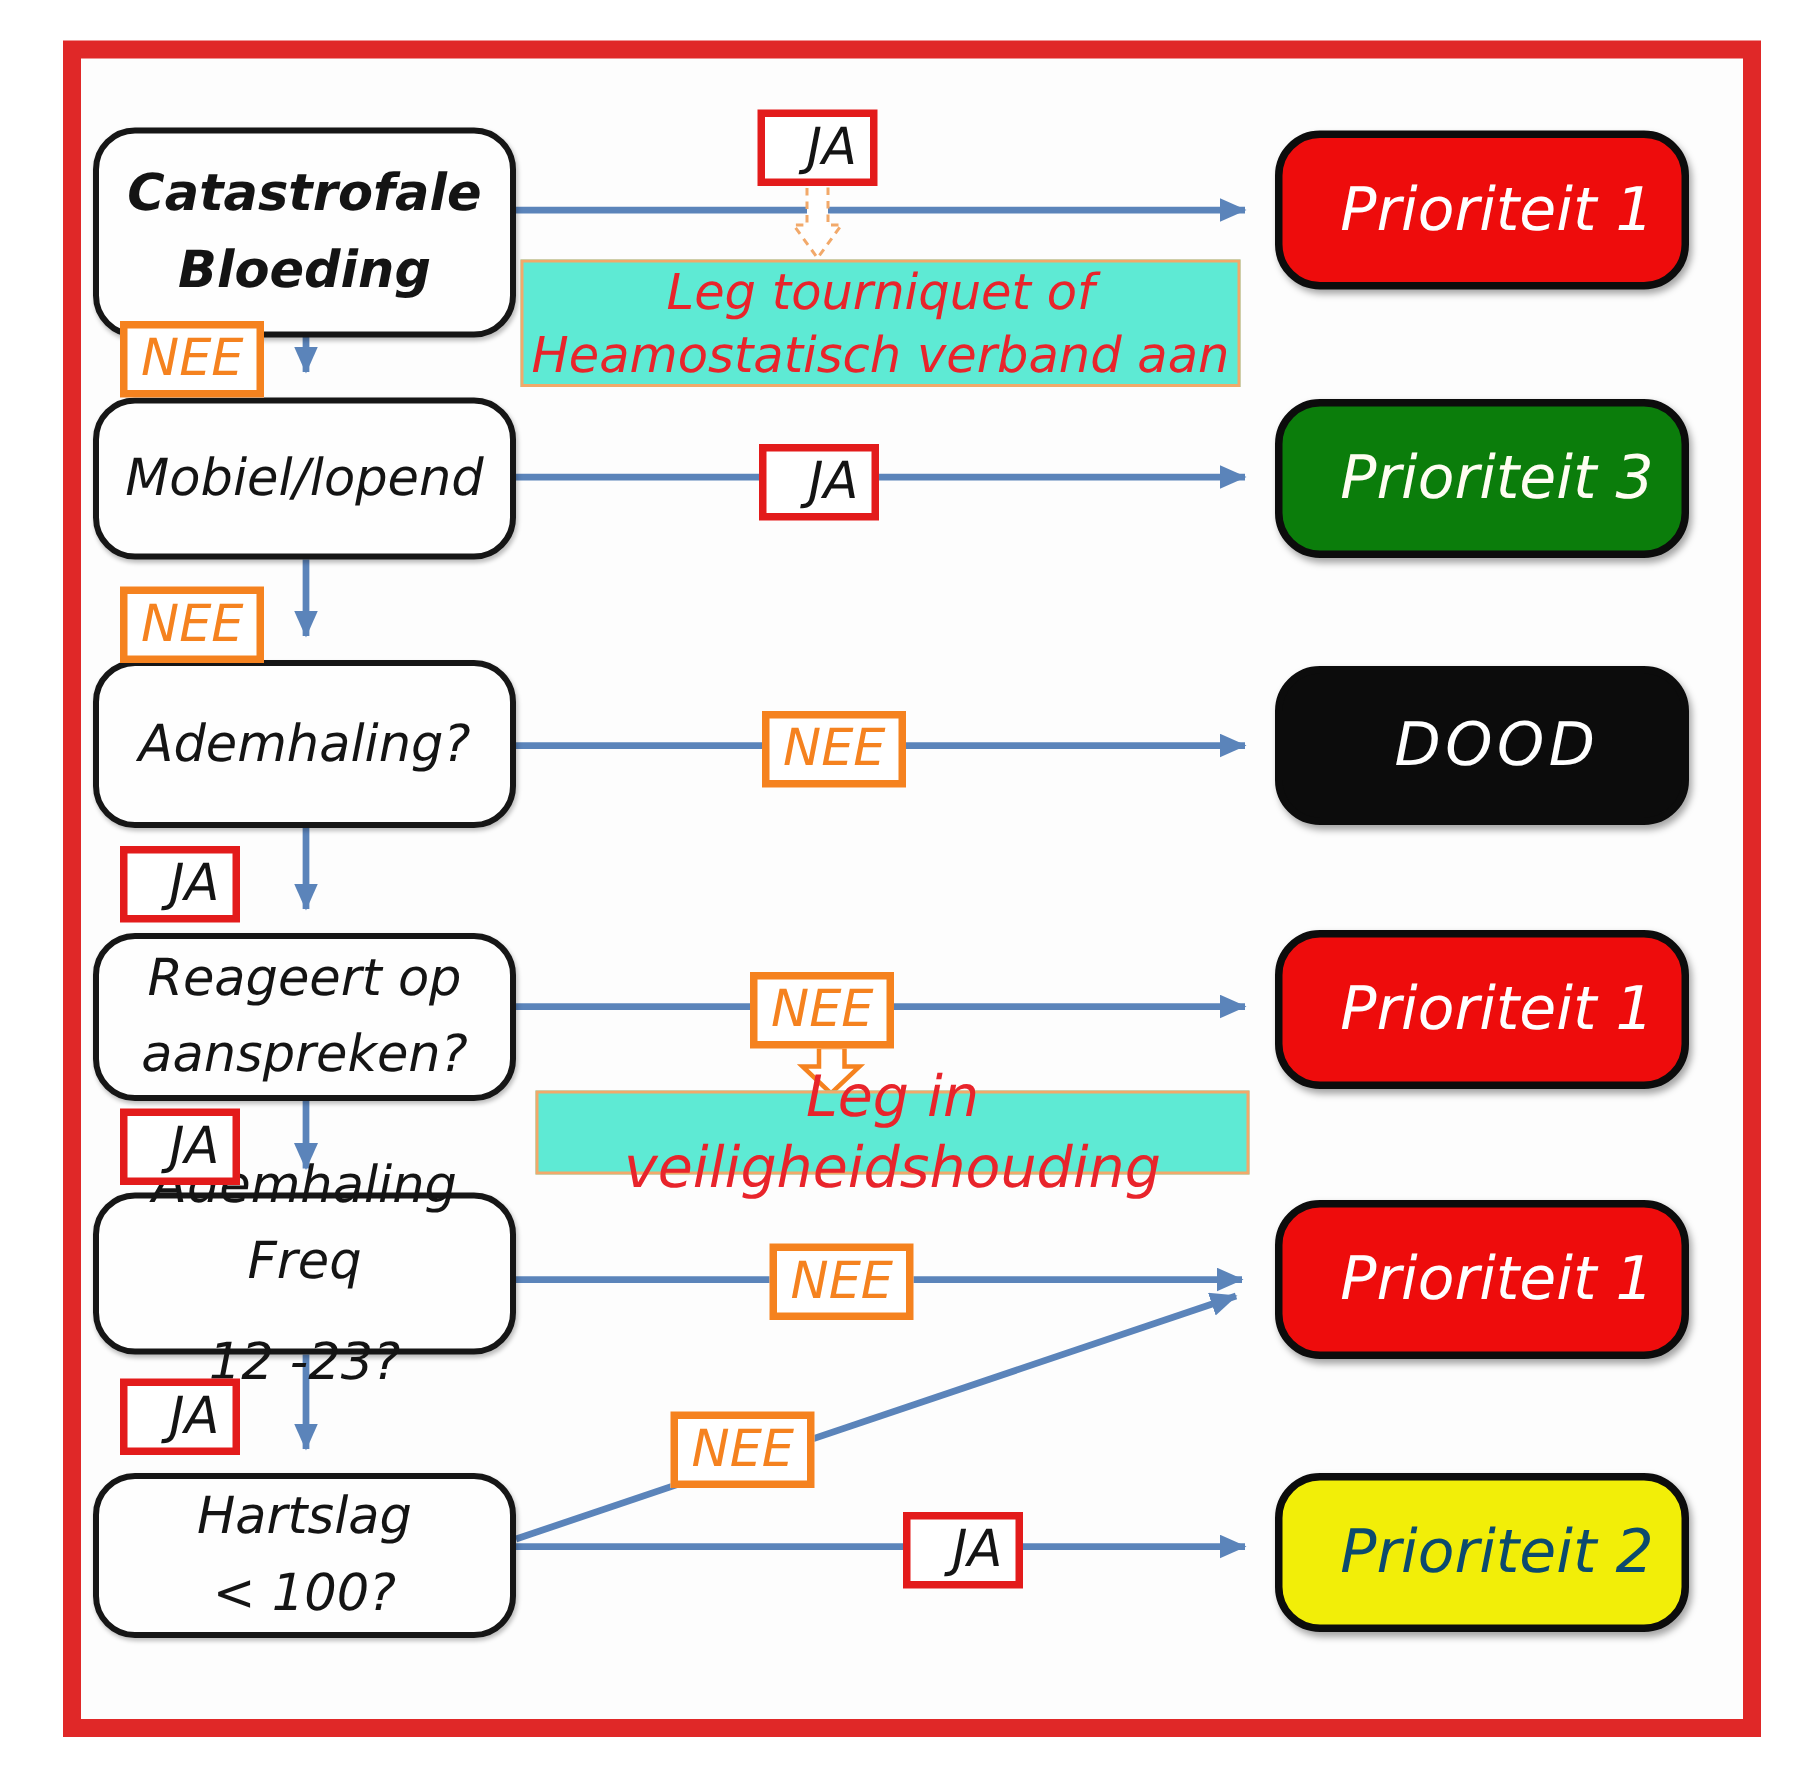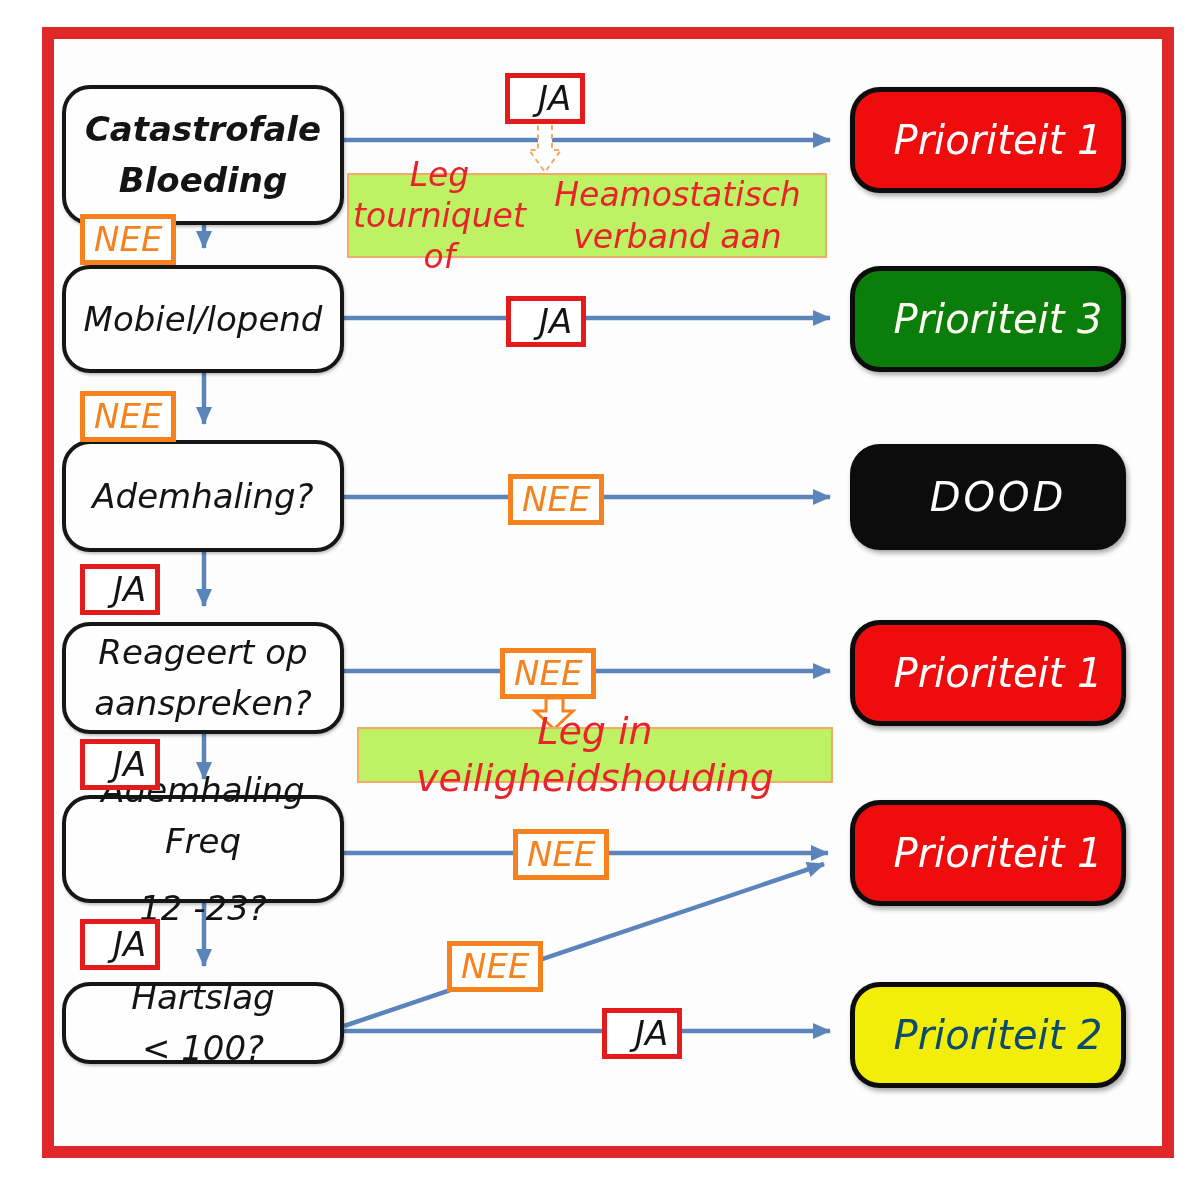--- a/index.html
+++ b/index.html
@@ -42,23 +42,23 @@
 
   .lbl{
     position:absolute; z-index:3; box-sizing:border-box; background:#ffffff;
     display:flex; align-items:center; justify-content:center;
     font-size:34px; padding:2px 9px; line-height:1.1;
   }
   .lbl.red{border:5px solid var(--label-red); color:#141414;padding-left:28px;}
   .lbl.orange{border:5px solid var(--orange); color:var(--orange);}
 
   .note{
-    position:absolute; z-index:2; box-sizing:border-box; background:#bef264;
+    position:absolute; z-index:2; box-sizing:border-box; background:#5eead4;
     border:2px solid var(--light-orange); color:var(--note-red);
-    display:flex; flex-direction:row; align-items:center; justify-content:center;
+    display:flex; flex-direction:column; align-items:center; justify-content:center;
     text-align:center; line-height:1.25;
   }
   #note1{left:347px; top:173px; width:480px; height:85px; font-size:33px;}
   #note2{left:357px; top:727px; width:476px; height:56px; font-size:38px;align-items:center;}
 </style>
 </head>
 <body>
 
 <div id="stage">
   <div class="frame"></div>
@@ -101,21 +101,21 @@
     <span>Ademhaling?</span>
   </div>
   <div class="qbox" id="q4" style="top:622px;height:112px;">
     <span>Reageert op</span>
     <span>aanspreken?</span>
   </div>
   <div class="qbox" id="q5" style="top:795px;height:108px;gap:16px;">
     <span>Ademhaling Freq</span>
     <span>12 -23?</span>
   </div>
-  <div class="qbox" id="q6" style="top:982px;height:82px;">
+  <div class="qbox" id="q6" style="top:982px;height:110px;">
     <span>Hartslag</span>
     <span>&lt; 100?</span>
   </div>
 
   <div class="pbox red" style="top:87px;">
     <span>Prioriteit 1</span>
   </div>
   <div class="pbox green" style="top:266px;">
     <span>Prioriteit 3</span>
   </div>

